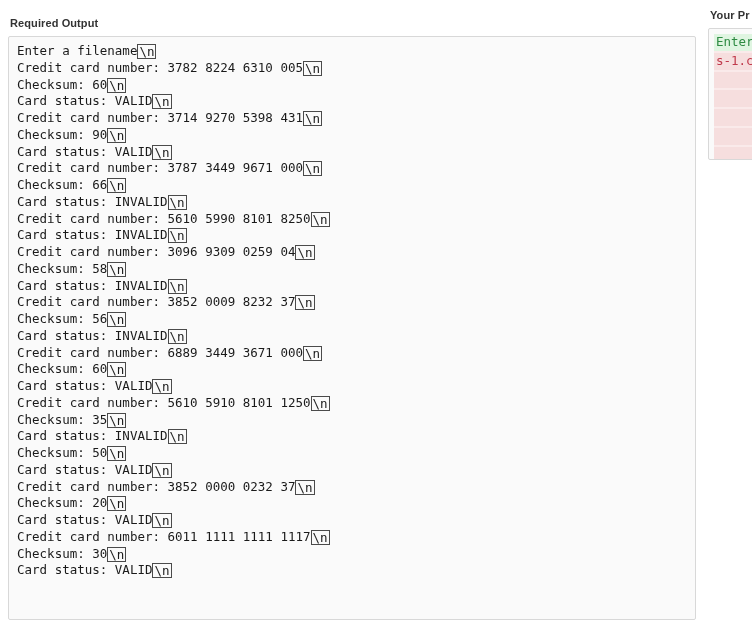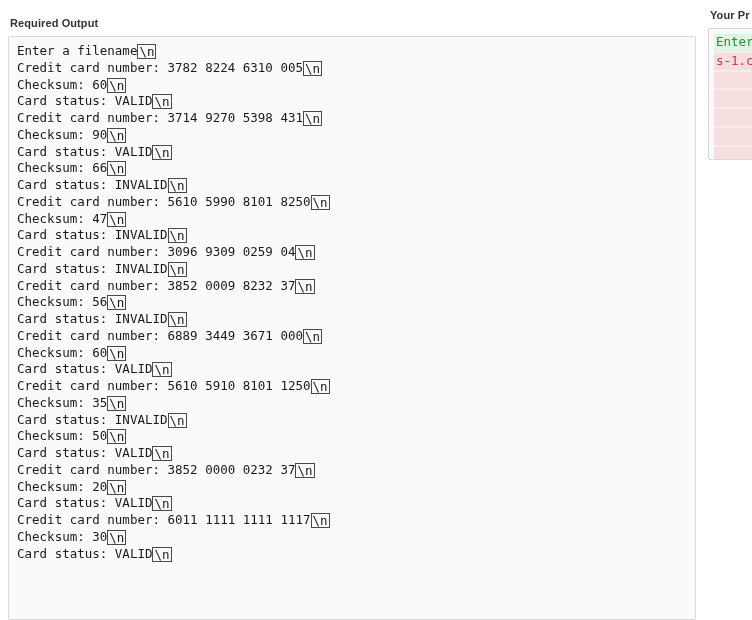--- a/index.html
+++ b/index.html
@@ -121,26 +121,27 @@
   <div class="col-required">
     <div class="panel-label">Required Output</div>
     <div class="output-box left" id="required-output-box">
         <div class="code-line"><span>Enter a filename</span><span class="nl">\n</span></div>
         <div class="code-line"><span>Credit card number: 3782 8224 6310 005</span><span class="nl">\n</span></div>
         <div class="code-line"><span>Checksum: 60</span><span class="nl">\n</span></div>
         <div class="code-line"><span>Card status: VALID</span><span class="nl">\n</span></div>
         <div class="code-line"><span>Credit card number: 3714 9270 5398 431</span><span class="nl">\n</span></div>
         <div class="code-line"><span>Checksum: 90</span><span class="nl">\n</span></div>
         <div class="code-line"><span>Card status: VALID</span><span class="nl">\n</span></div>
+        <div class="code-line"><span>Credit card number: 3787 3449 9671 000</span><span class="nl">\n</span></div>
         <div class="code-line"><span>Checksum: 66</span><span class="nl">\n</span></div>
         <div class="code-line"><span>Card status: INVALID</span><span class="nl">\n</span></div>
         <div class="code-line"><span>Credit card number: 5610 5990 8101 8250</span><span class="nl">\n</span></div>
-        <div class="code-line"><span>Checksum: 47</span><span class="nl">\n</span></div>
         <div class="code-line"><span>Card status: INVALID</span><span class="nl">\n</span></div>
         <div class="code-line"><span>Credit card number: 3096 9309 0259 04</span><span class="nl">\n</span></div>
+        <div class="code-line"><span>Checksum: 58</span><span class="nl">\n</span></div>
         <div class="code-line"><span>Card status: INVALID</span><span class="nl">\n</span></div>
         <div class="code-line"><span>Credit card number: 3852 0009 8232 37</span><span class="nl">\n</span></div>
         <div class="code-line"><span>Checksum: 56</span><span class="nl">\n</span></div>
         <div class="code-line"><span>Card status: INVALID</span><span class="nl">\n</span></div>
         <div class="code-line"><span>Credit card number: 6889 3449 3671 000</span><span class="nl">\n</span></div>
         <div class="code-line"><span>Checksum: 60</span><span class="nl">\n</span></div>
         <div class="code-line"><span>Card status: VALID</span><span class="nl">\n</span></div>
         <div class="code-line"><span>Credit card number: 5610 5910 8101 1250</span><span class="nl">\n</span></div>
         <div class="code-line"><span>Checksum: 35</span><span class="nl">\n</span></div>
         <div class="code-line"><span>Card status: INVALID</span><span class="nl">\n</span></div>

